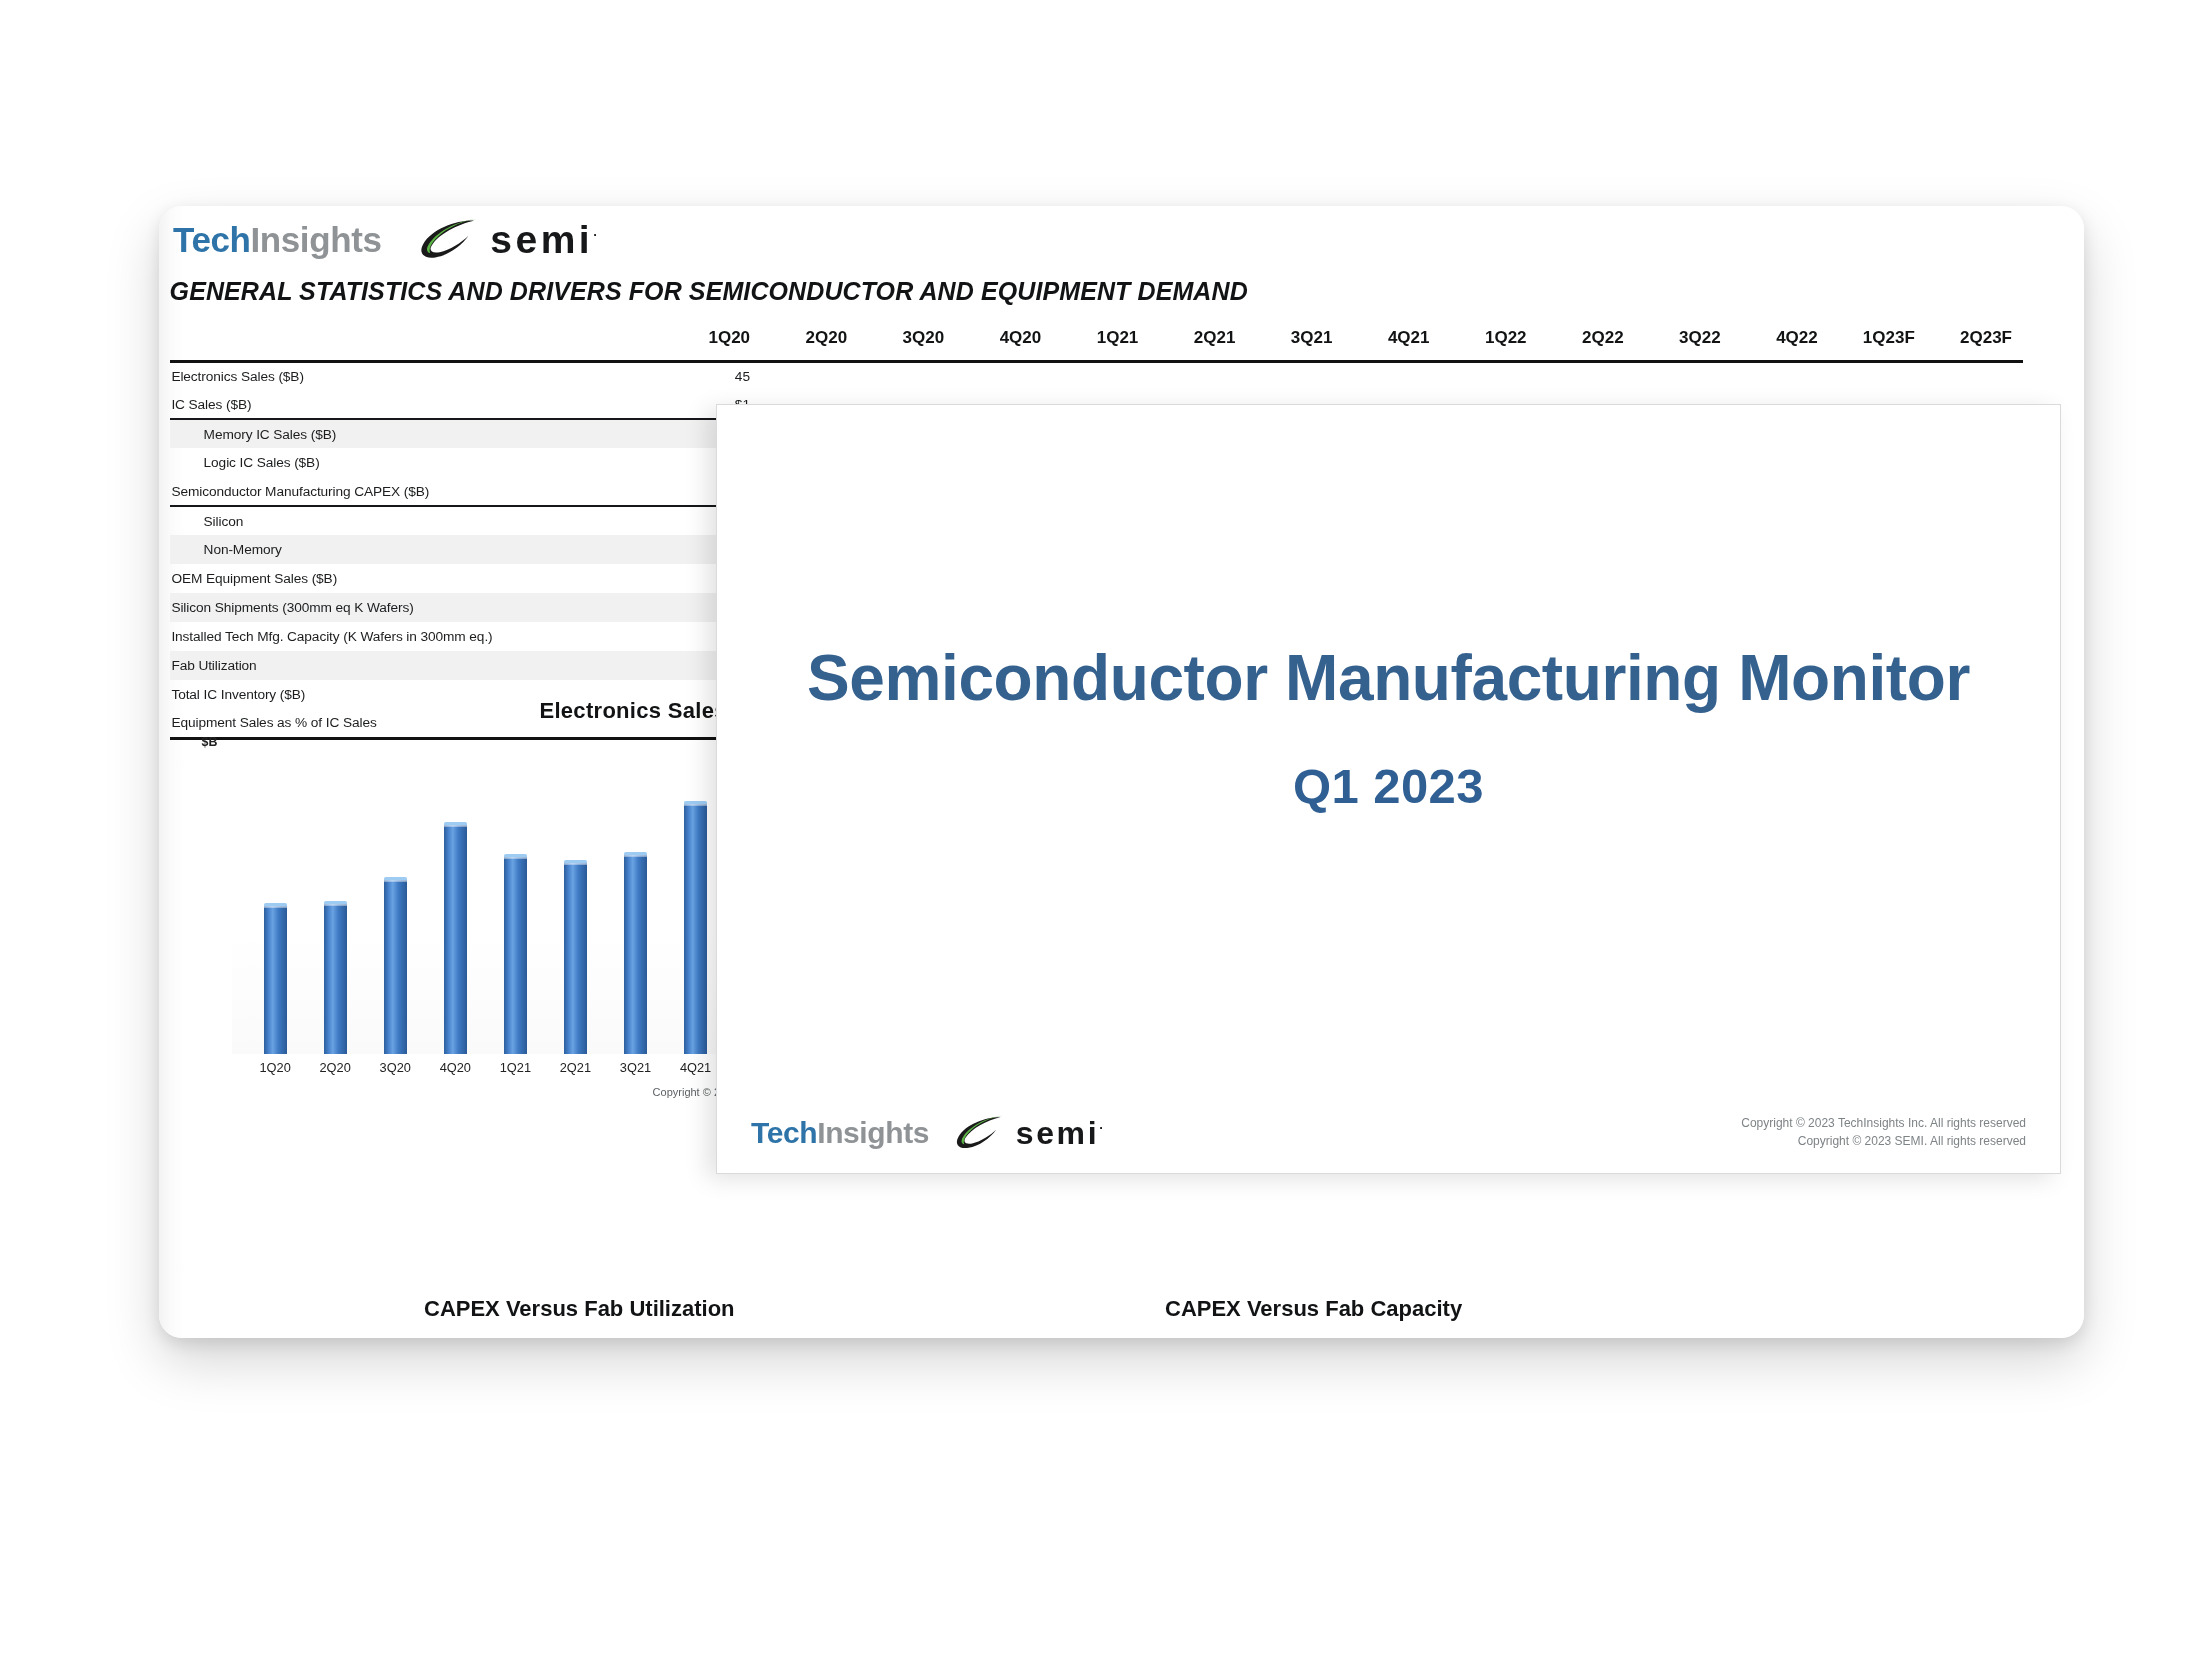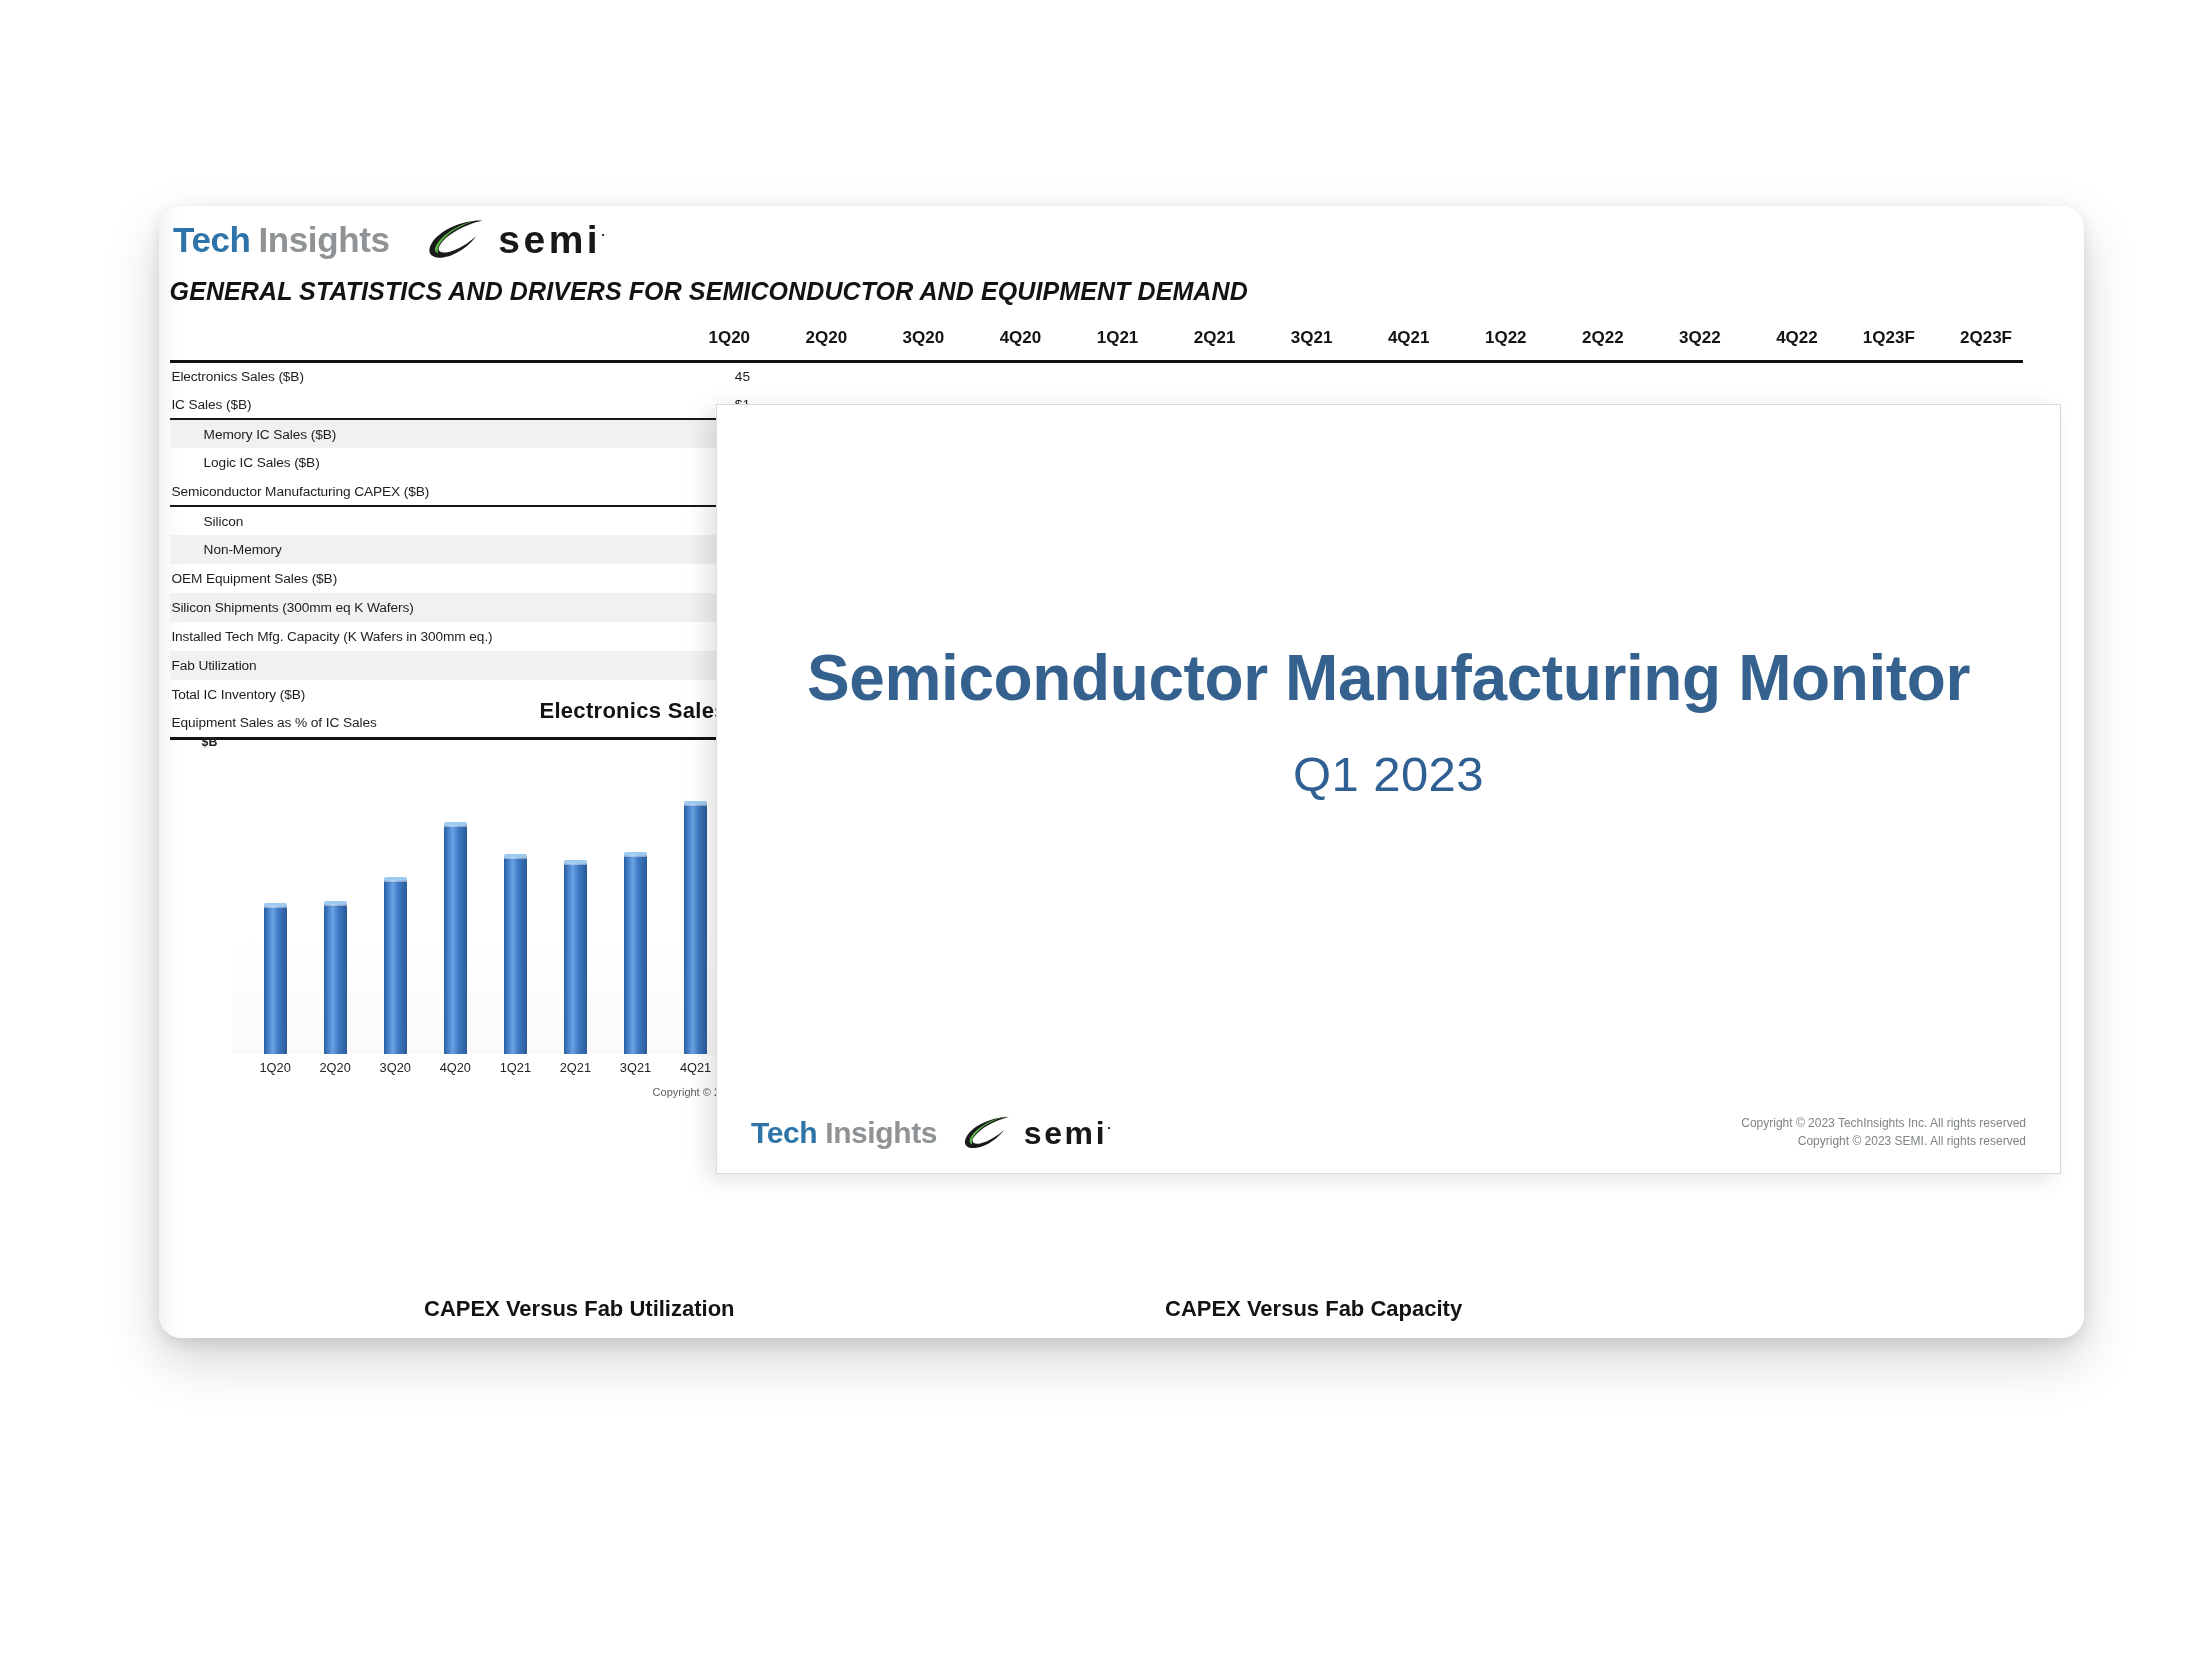--- a/index.html
+++ b/index.html
@@ -51,21 +51,21 @@
     gap: 35px;
   }
   .ti-logo {
     font-size: 35px;
     font-weight: bold;
     letter-spacing: -0.4px;
     line-height: 1;
     white-space: nowrap;
   }
   .ti-tech { color: #2e74a8; }
-  .ti-insights { color: #8f9396; margin-left: 8px; }
+  .ti-insights { color: #8f9396; }
 
   .semi-logo {
     display: flex;
     align-items: center;
     gap: 8.8px;
   }
   .semi-mark { width: 65px; height: 42px; display: block; }
   .semi-word {
     font-size: 39px;
     font-weight: 700;
@@ -235,23 +235,23 @@
     text-align: center;
   }
   #slide-title {
     font-size: 64px;
     font-weight: bold;
     color: #35618f;
     letter-spacing: -0.4px;
     line-height: 1.05;
   }
   #slide-subtitle {
-    margin-top: 34px;
+    margin-top: 46px;
     font-size: 49px;
-    font-weight: normal;
+    font-weight: bold;
     color: #2f5f93;
     letter-spacing: 0.4px;
   }
   #slide-footer {
     position: absolute;
     left: 0; right: 0;
     bottom: 23px;
     display: flex;
     align-items: flex-end;
     justify-content: space-between;

